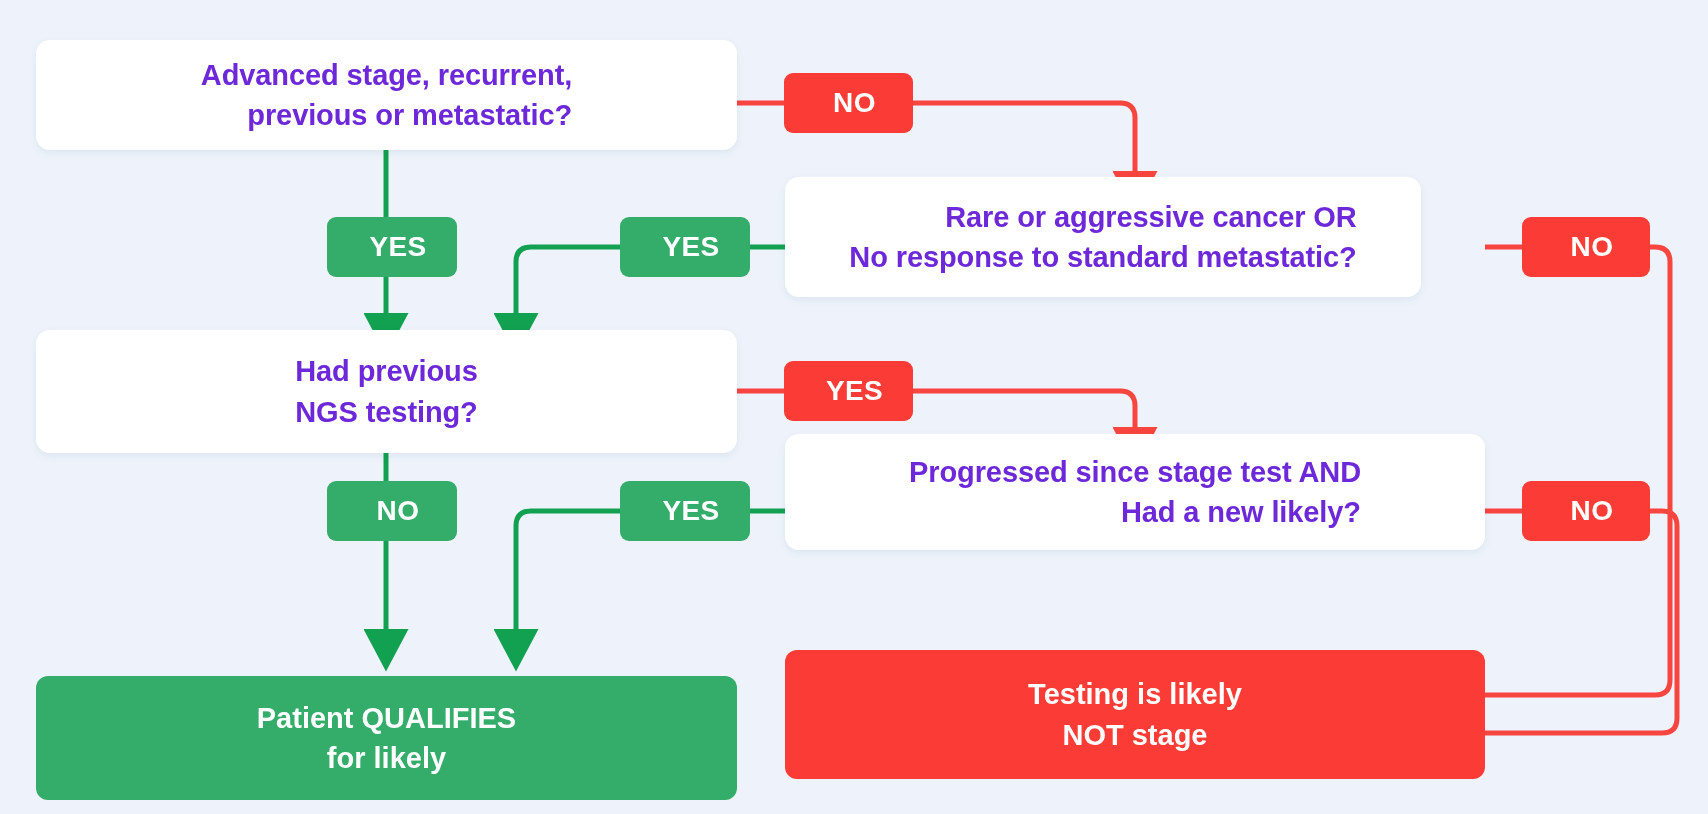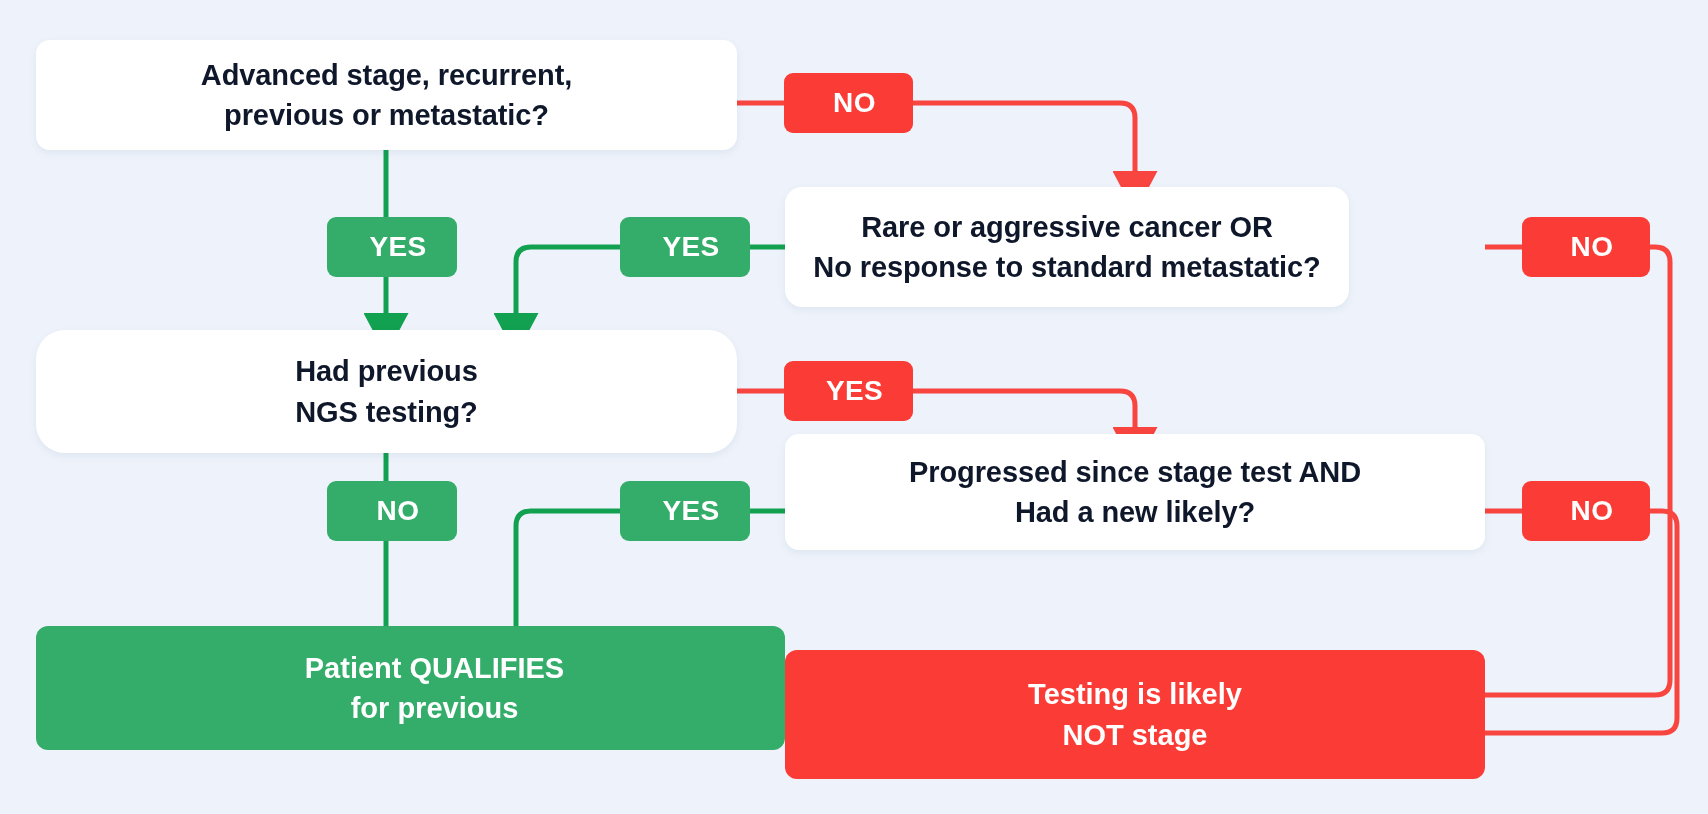--- a/index.html
+++ b/index.html
@@ -21,22 +21,22 @@
   }
   
   .qbox {
     position: absolute;
     background: #ffffff;
     border-radius: 14px;
     box-shadow: 0 3px 9px rgba(30,50,90,0.07);
     display: flex;
     align-items: center;
     justify-content: center;
-    text-align: center;
-    color: #0f172a;
+    text-align: right;
+    color: #6d28d9;
     font-weight: bold;
     font-size: 29px;
     line-height: 1.38;
     letter-spacing: -0.1px;
     z-index: 3;
   }
   .qbox .txt { padding: 0 18px; }
 
   
   .resultbox {
@@ -130,45 +130,45 @@
     </g>
   </svg>
 
   <div class="qbox" style="left:36px; top:40px; width:701px; height:110px;">
     <div class="txt">
       <span>Advanced stage, recurrent,</span><br>
       <span>previous or metastatic?</span>
     </div>
   </div>
 
-  <div class="qbox" style="left:785px; top:187px; width:564px; height:120px;border-radius:17px;">
+  <div class="qbox" style="left:785px; top:177px; width:636px; height:120px;">
     <div class="txt">
       <span>Rare or aggressive cancer OR</span><br>
       <span>No response to standard metastatic?</span>
     </div>
   </div>
 
-  <div class="qbox" style="left:36px; top:330px; width:701px; height:123px;border-radius:29px;">
+  <div class="qbox" style="left:36px; top:330px; width:701px; height:123px;">
     <div class="txt">
       <span>Had previous</span><br>
       <span>NGS testing?</span>
     </div>
   </div>
 
   <div class="qbox" style="left:785px; top:434px; width:700px; height:116px;">
     <div class="txt">
       <span>Progressed since stage test AND</span><br>
       <span>Had a new likely?</span>
     </div>
   </div>
 
-  <div class="resultbox result-green" style="left:36px; top:626px; width:701px; height:124px;padding-left:48px;">
+  <div class="resultbox result-green" style="left:36px; top:676px; width:701px; height:124px;">
     <div class="txt">
       <span>Patient QUALIFIES</span><br>
-      <span>for previous</span>
+      <span>for likely</span>
     </div>
   </div>
 
   <div class="resultbox result-red" style="left:785px; top:650px; width:700px; height:129px;">
     <div class="txt">
       <span>Testing is likely</span><br>
       <span>NOT stage</span>
     </div>
   </div>
 

